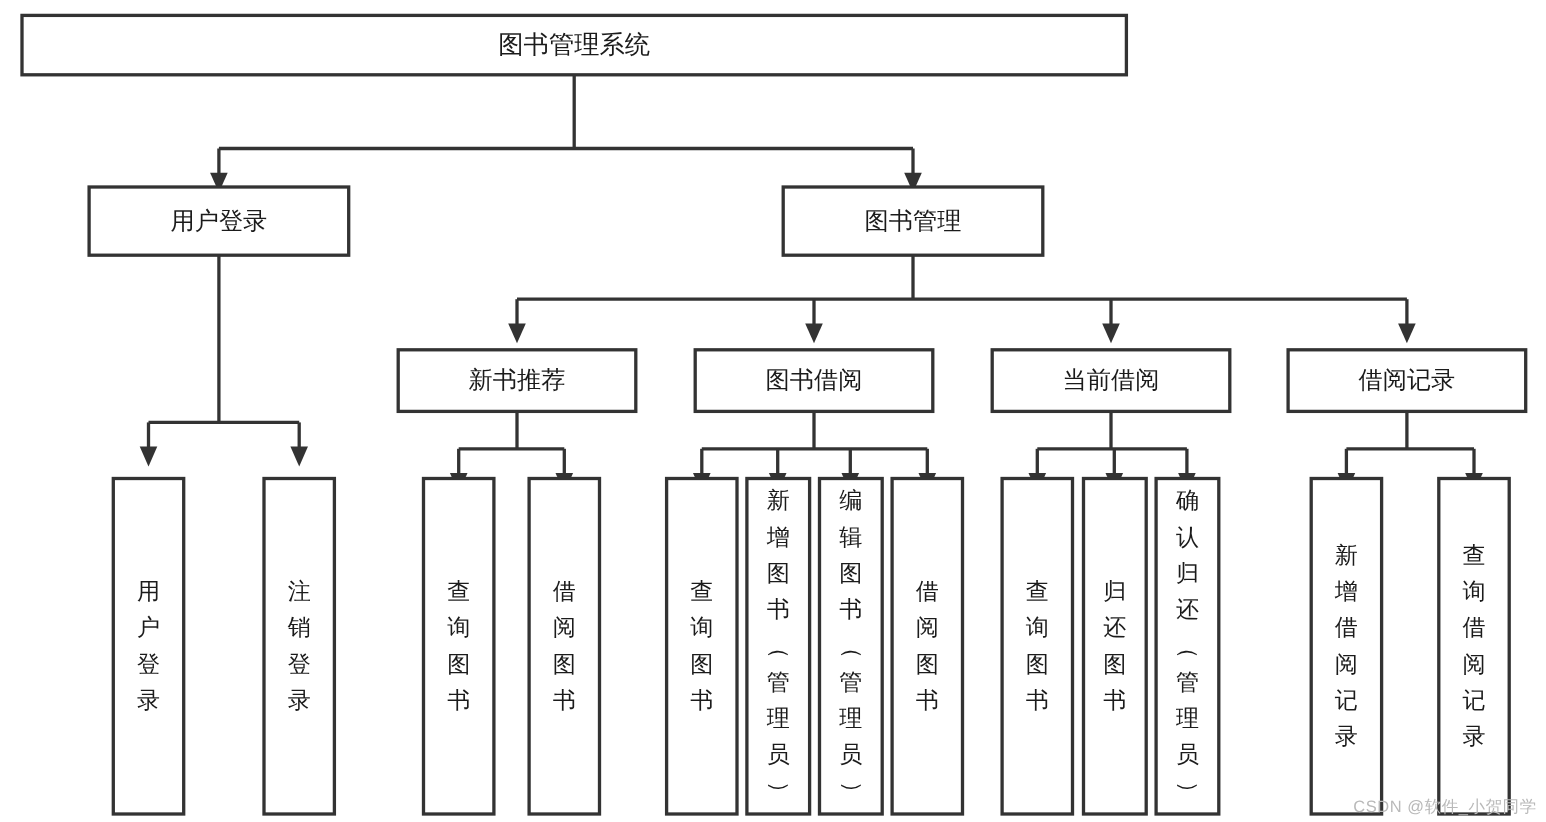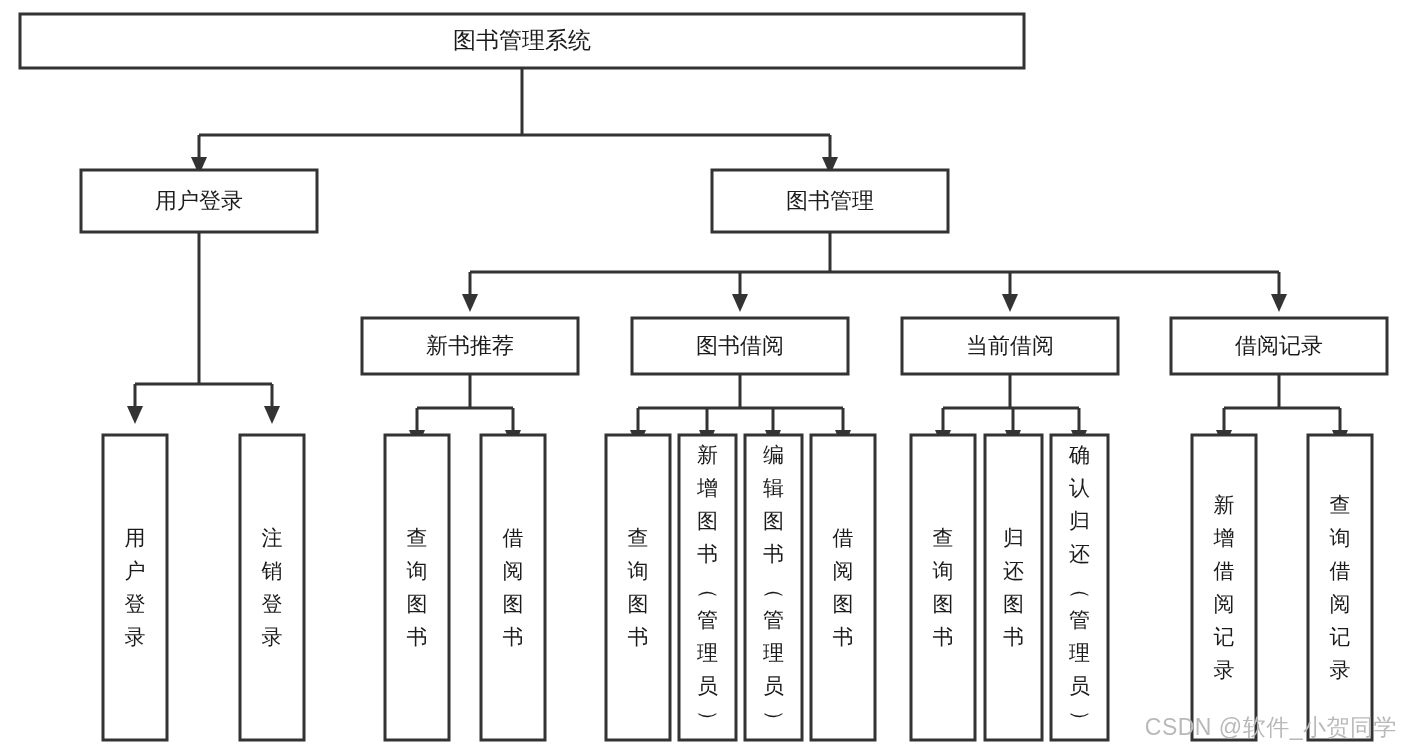--- a/index.html
+++ b/index.html
@@ -57,21 +57,21 @@
   }
   .arrow-head {
     fill: #333333;
     stroke: none;
   }
   .watermark {
     position: absolute;
     right: 8px;
     bottom: 4px;
     font-family: "Liberation Sans", "DejaVu Sans", sans-serif;
-    font-size: 23px;
+    font-size: 15px;
     color: #b9b9b9;
     letter-spacing: 0.5px;
     white-space: nowrap;
     user-select: none;
   }
 </style>
 </head>
 <body>
 
 <div id="diagram-root">

